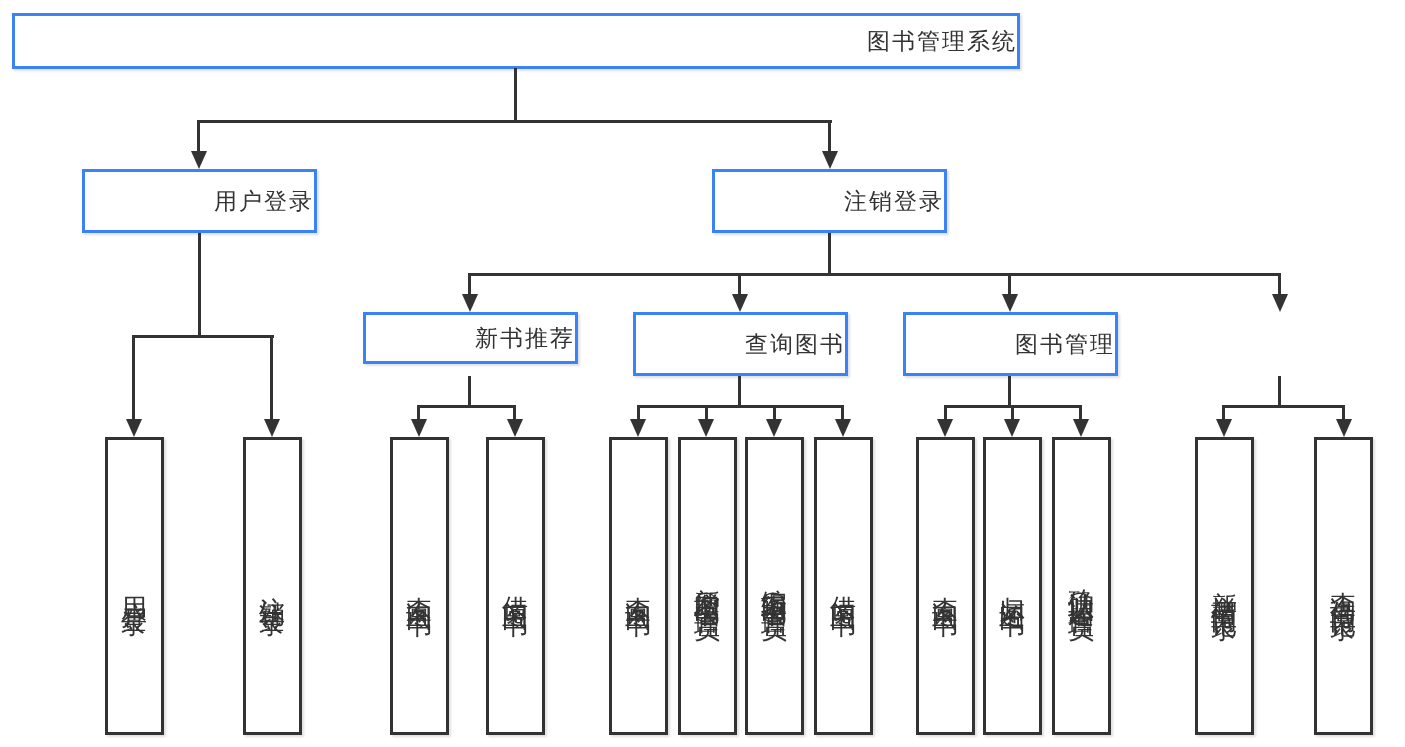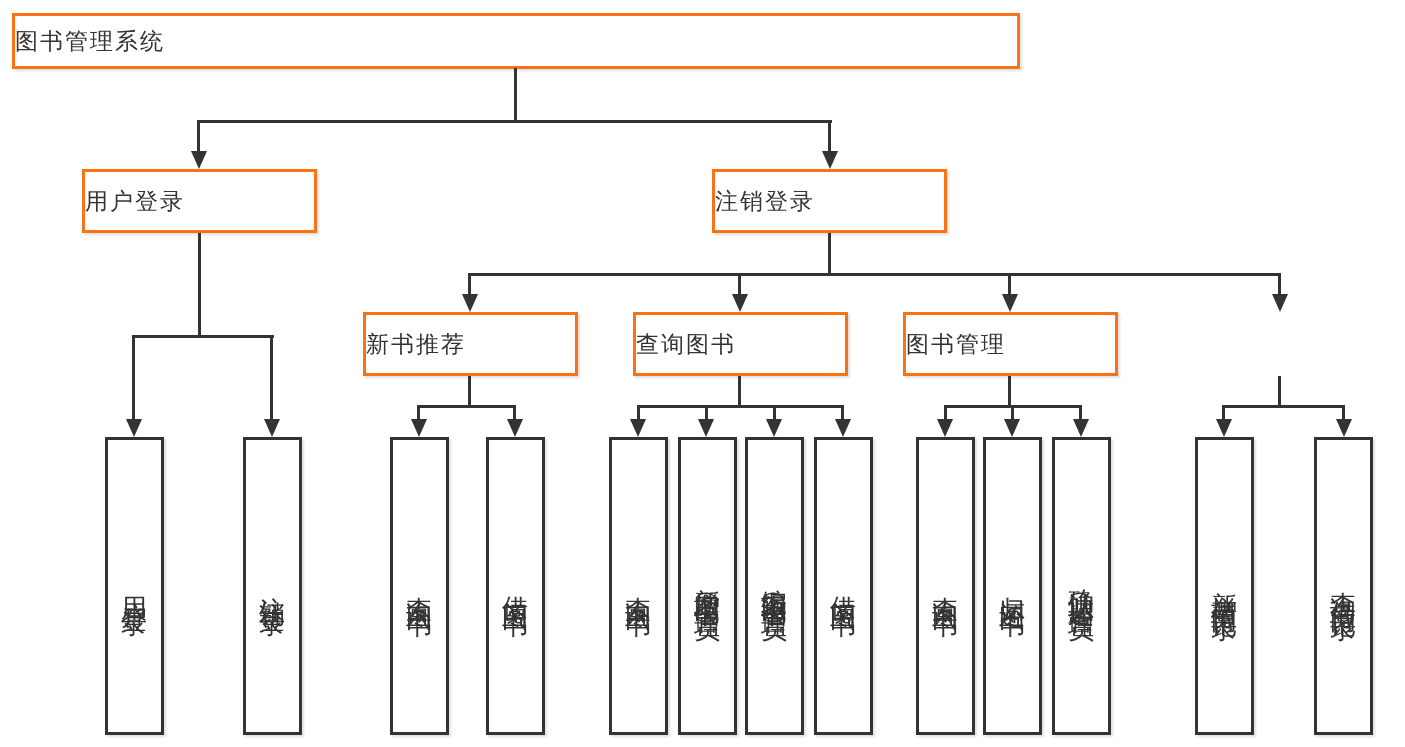--- a/index.html
+++ b/index.html
@@ -12,25 +12,25 @@
     position: relative;
     width: 1405px;
     height: 747px;
     background: #ffffff;
     overflow: hidden;
   }
   
   .box {
     position: absolute;
     box-sizing: border-box;
-    border: 3px solid #f97316;
+    border: 3px solid #3b82f6;
     background: #ffffff;
     display: flex;
     align-items: center;
-    justify-content: flex-start;
+    justify-content: flex-end;
     box-shadow: 2px 2px 2px rgba(0,0,0,0.12);
     font-family: Liberation Serif, serif;
   }
   .hlabel {
     color: #333333;
     font-size: 23px;
     letter-spacing: 2px;
     white-space: nowrap;
   }
   .leaf {
@@ -119,21 +119,21 @@
   <div class="hl" style="left:468px;top:273px;width:813px"></div>
   <div class="vl" style="left:468px;top:273px;height:21px"></div>
   <div class="arrow" style="left:462px;top:294px"></div>
   <div class="vl" style="left:738px;top:273px;height:21px"></div>
   <div class="arrow" style="left:732px;top:294px"></div>
   <div class="vl" style="left:1008px;top:273px;height:21px"></div>
   <div class="arrow" style="left:1002px;top:294px"></div>
   <div class="vl" style="left:1278px;top:273px;height:21px"></div>
   <div class="arrow" style="left:1272px;top:294px"></div>
 
-  <div class="box" style="left:363px;top:312px;width:215px;height:64px">
+  <div class="box" style="left:363px;top:312px;width:215px;height:52px">
     <span class="hlabel">新书推荐</span>
   </div>
   <div class="box" style="left:633px;top:312px;width:215px;height:64px">
     <span class="hlabel">查询图书</span>
   </div>
   <div class="box" style="left:903px;top:312px;width:215px;height:64px">
     <span class="hlabel">图书管理</span>
   </div>
 
   <div class="vl" style="left:468px;top:376px;height:29px"></div>

